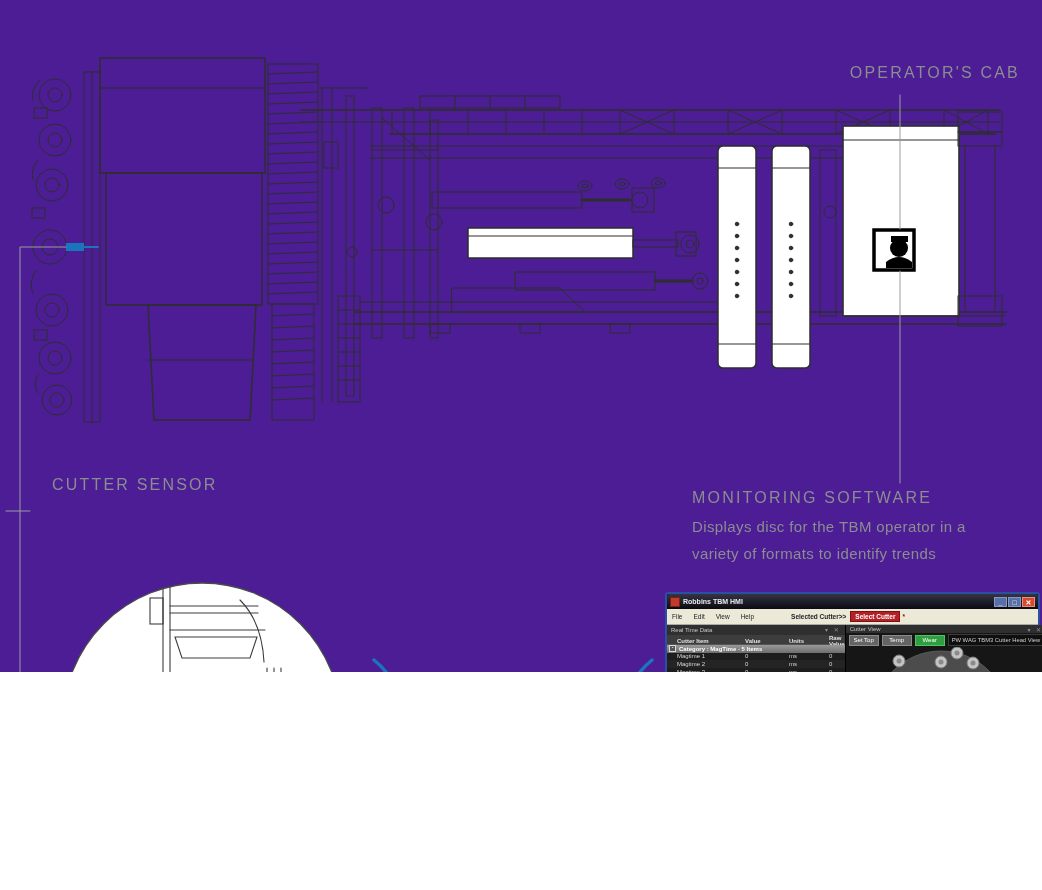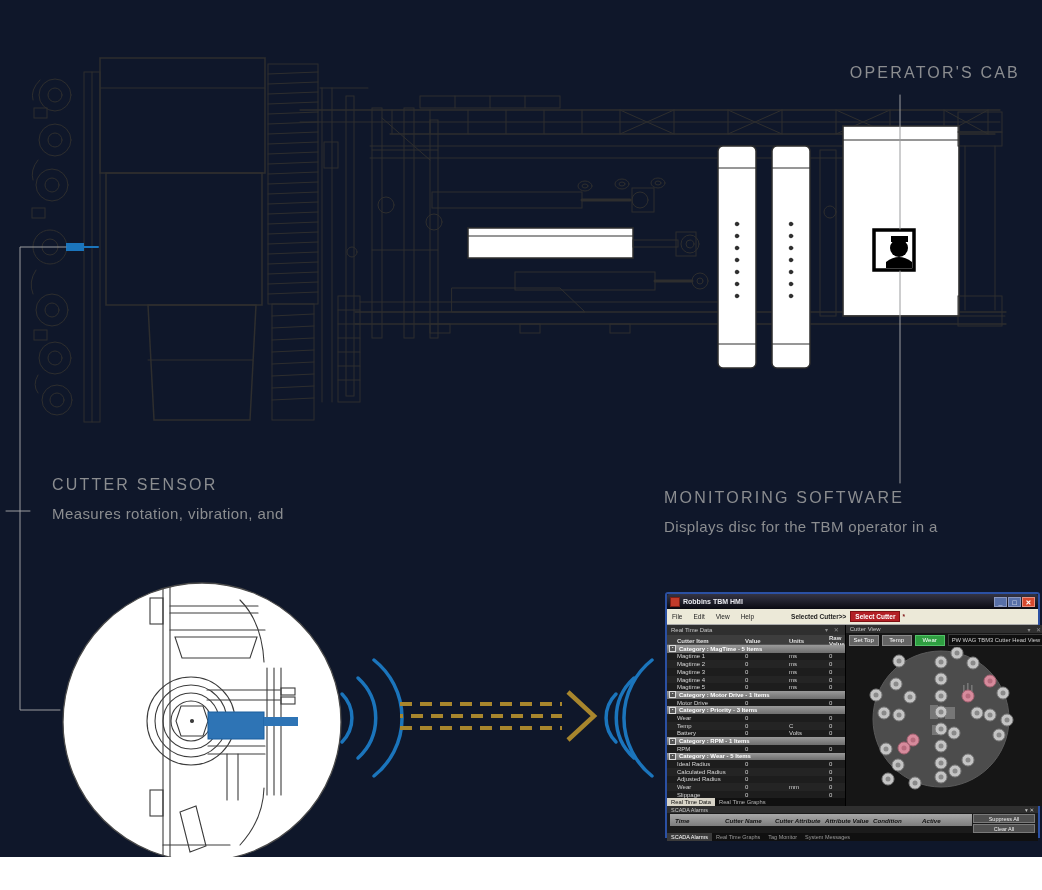--- a/index.html
+++ b/index.html
@@ -1,25 +1,25 @@
 <!DOCTYPE html>
 <html><head>
 <meta charset="utf-8">
 <style>
   html,body{margin:0;padding:0;background:#fff;}
-  #page{position:relative;width:1042px;height:857px;background:#0f172a;overflow:hidden;
+  #page{position:relative;width:1042px;height:672px;background:#4c1d95;overflow:hidden;
         font-family:"Liberation Sans",sans-serif;}
 
   
   .callout{position:absolute;color:#8b8d90;}
   .callout-title{font-size:16px;letter-spacing:2.2px;color:#8b8d90;white-space:nowrap;}
   .callout-body{font-size:15px;letter-spacing:.4px;line-height:27px;color:#8b8d90;white-space:nowrap;}
   #cab-label{left:780px;top:64px;width:240px;text-align:right;}
   #sensor-label{left:52px;top:476px;}
-  #software-label{left:664px;top:489px;}
+  #software-label{left:692px;top:489px;}
   .callout-title.mb{margin-bottom:6px;}
 
   
   #hmi{position:absolute;left:665px;top:592px;width:375px;height:246px;
        border:2px solid #2b50a3;border-radius:3px 3px 0 0;background:#000;box-sizing:border-box;
        font-family:"Liberation Sans",sans-serif;}
   #titlebar{height:15px;background:linear-gradient(#343444,#0a0a12);display:flex;align-items:center;
        padding:0 3px;color:#e8e8ee;font-size:7px;font-weight:bold;border-radius:2px 2px 0 0;}
   #app-icon{width:8px;height:8px;background:#c23b2a;border:1px solid #7e1f14;margin-right:3px;flex:none;}
   #titlebar .spacer{flex:1;}
@@ -364,26 +364,26 @@
       <path d="M652,660 A74,74 0 0 0 652,776"></path>
     </g>
   </svg>
 
   <div id="cab-label" class="callout">
     <div class="callout-title">OPERATOR'S CAB</div>
   </div>
 
   <div id="sensor-label" class="callout">
     <div class="callout-title mb">CUTTER SENSOR</div>
-    <div class="callout-body">Measures rotation, vibration, and</div>
   </div>
 
   <div id="software-label" class="callout">
     <div class="callout-title mb">MONITORING SOFTWARE</div>
     <div class="callout-body">Displays disc for the TBM operator in a</div>
+    <div class="callout-body">variety of formats to identify trends</div>
   </div>
 
   <div id="hmi">
     <div id="titlebar">
       <span id="app-icon"></span>
       <span>Robbins TBM HMI</span>
       <span class="spacer"></span>
       <span class="winbtn">_</span>
       <span class="winbtn">□</span>
       <span class="winbtn close">✕</span>

